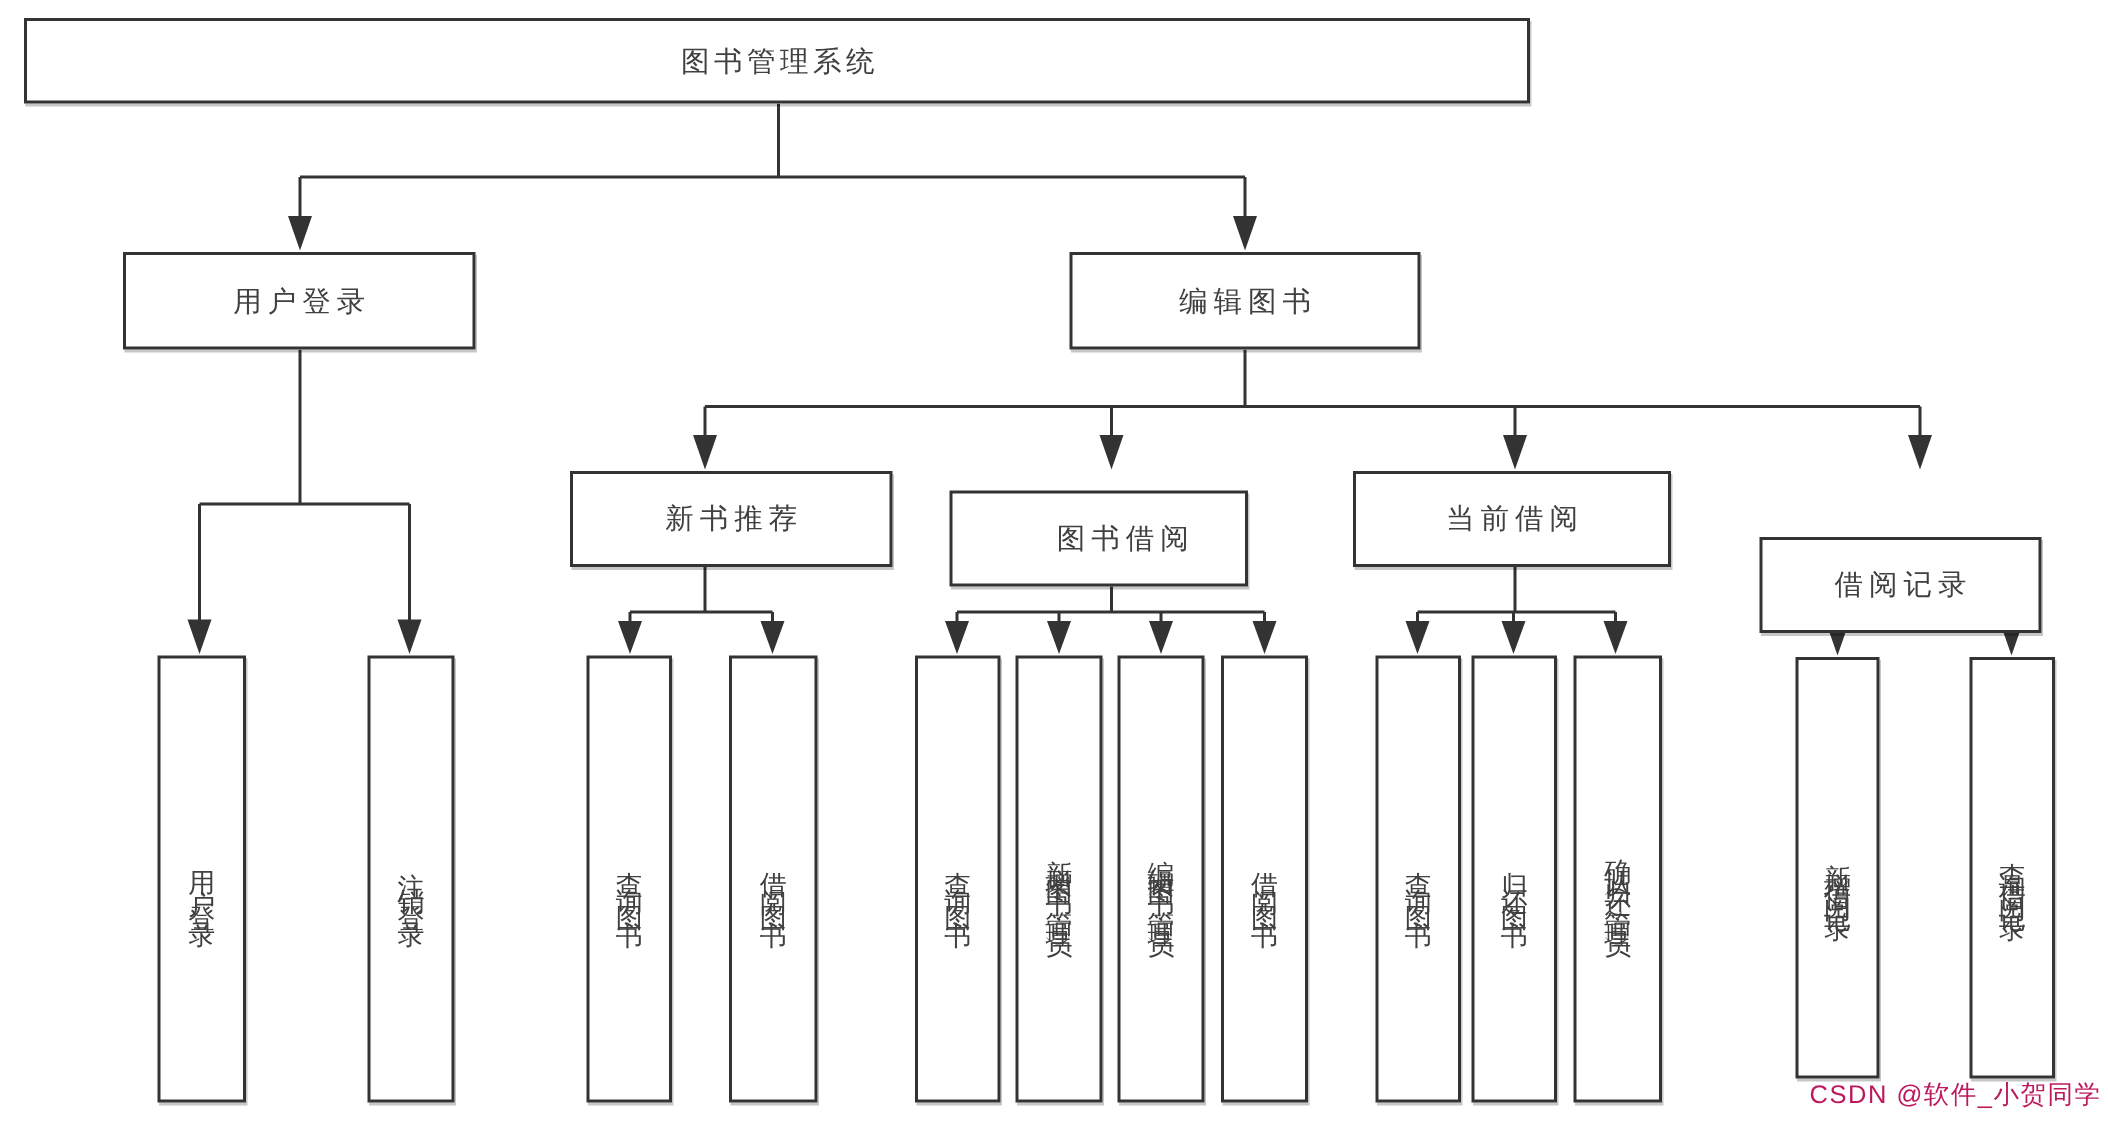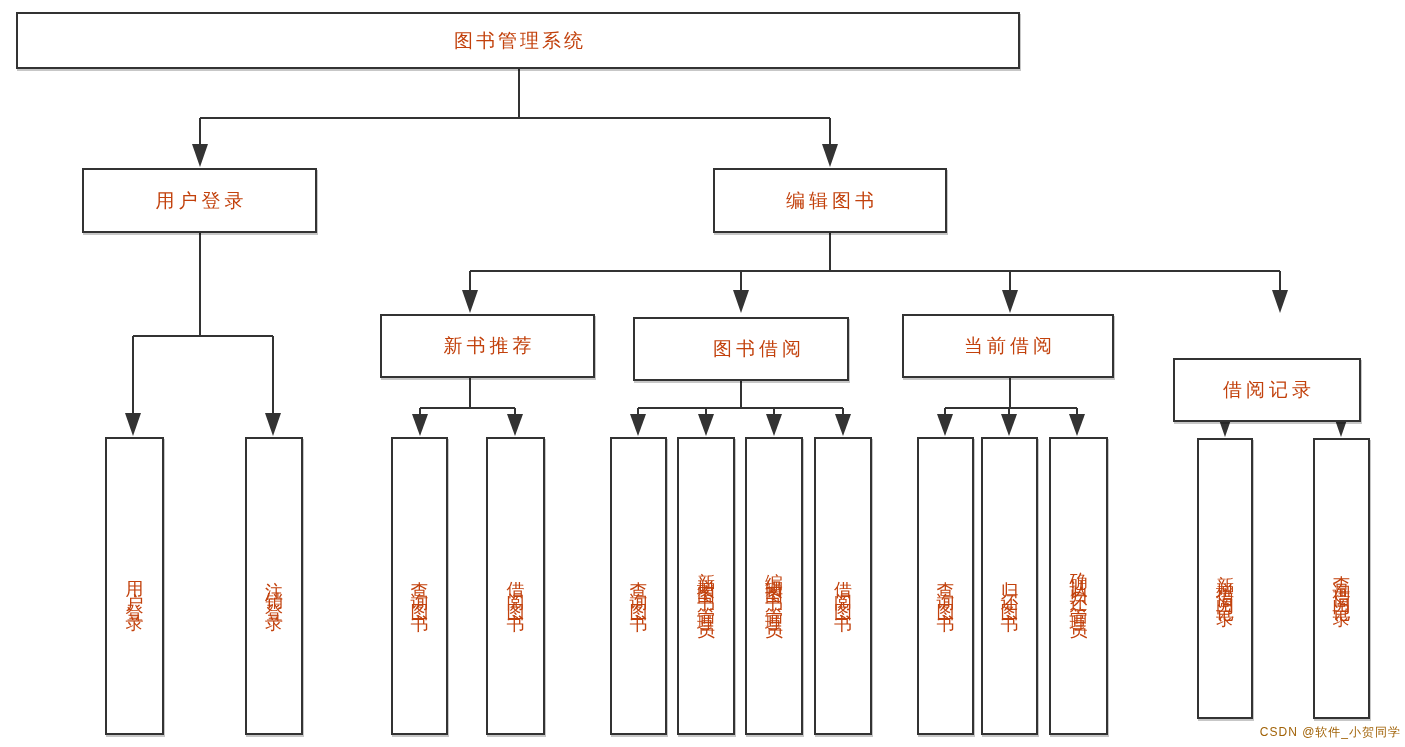--- a/index.html
+++ b/index.html
@@ -25,21 +25,21 @@
   }
   .node {
     position: absolute;
     box-sizing: border-box;
     background: #ffffff;
     border: 2px solid #333333;
     box-shadow: 1px 2px 0 rgba(0,0,0,0.22);
     display: flex;
     align-items: center;
     justify-content: center;
-    color: #c2410c;
+    color: #404040;
     z-index: 2;
   }
   .node.h {
     font-size: 19px;
     letter-spacing: 4px;
     text-indent: 4px; 
     white-space: nowrap;
   }
   .node.root {
     font-size: 19px;
@@ -53,42 +53,42 @@
     padding-top: 6px;
   }
   .node.v.long {
     letter-spacing: 7px;
   }
   
   .n-root          { left: 16px;   top: 12px;  width: 1004px; height: 57px; }
   .n-user-login    { left: 82px;   top: 168px; width: 235px;  height: 65px; }
   .n-book-mgmt     { left: 713px;  top: 168px; width: 234px;  height: 65px; }
   .n-new-book      { left: 380px;  top: 314px; width: 215px;  height: 64px; }
-  .n-book-borrow   { left: 633px;  top: 317px; width: 216px;  height: 64px; padding-left: 32px; }
+  .n-book-borrow   { left: 633px;  top: 327px; width: 199px;  height: 64px; padding-left: 32px; }
   .n-cur-borrow    { left: 902px;  top: 314px; width: 212px;  height: 64px; font-family: Liberation Mono, monospace; }
   .n-borrow-rec    { left: 1173px; top: 314px; width: 188px;  height: 64px; margin-top: 44px; }
   .leaf-1  { left: 105px;  top: 437px; width: 59px; height: 298px; }
   .leaf-2  { left: 245px;  top: 437px; width: 58px; height: 298px; }
   .leaf-3  { left: 391px;  top: 437px; width: 57px; height: 298px; }
   .leaf-4  { left: 486px;  top: 437px; width: 59px; height: 298px; }
   .leaf-5  { left: 610px;  top: 437px; width: 57px; height: 298px; }
   .leaf-6  { left: 677px;  top: 437px; width: 58px; height: 298px; }
   .leaf-7  { left: 745px;  top: 437px; width: 58px; height: 298px; }
   .leaf-8  { left: 814px;  top: 437px; width: 58px; height: 298px; }
   .leaf-9  { left: 917px;  top: 437px; width: 57px; height: 298px; }
   .leaf-10 { left: 981px;  top: 437px; width: 57px; height: 298px; }
   .leaf-11 { left: 1049px; top: 437px; width: 59px; height: 298px; }
   .leaf-12 { left: 1197px; top: 438px; width: 56px; height: 281px; }
   .leaf-13 { left: 1313px; top: 438px; width: 57px; height: 281px; }
   #watermark {
     position: absolute;
     right: 4px;
     bottom: 6px;
-    font-size: 12px;
-    color: #a16207;
+    font-size: 17px;
+    color: #be185d;
     letter-spacing: 1px;
     z-index: 3;
     white-space: nowrap;
   }
 </style>
 </head>
 <body>
 
 <div id="stage">
 

